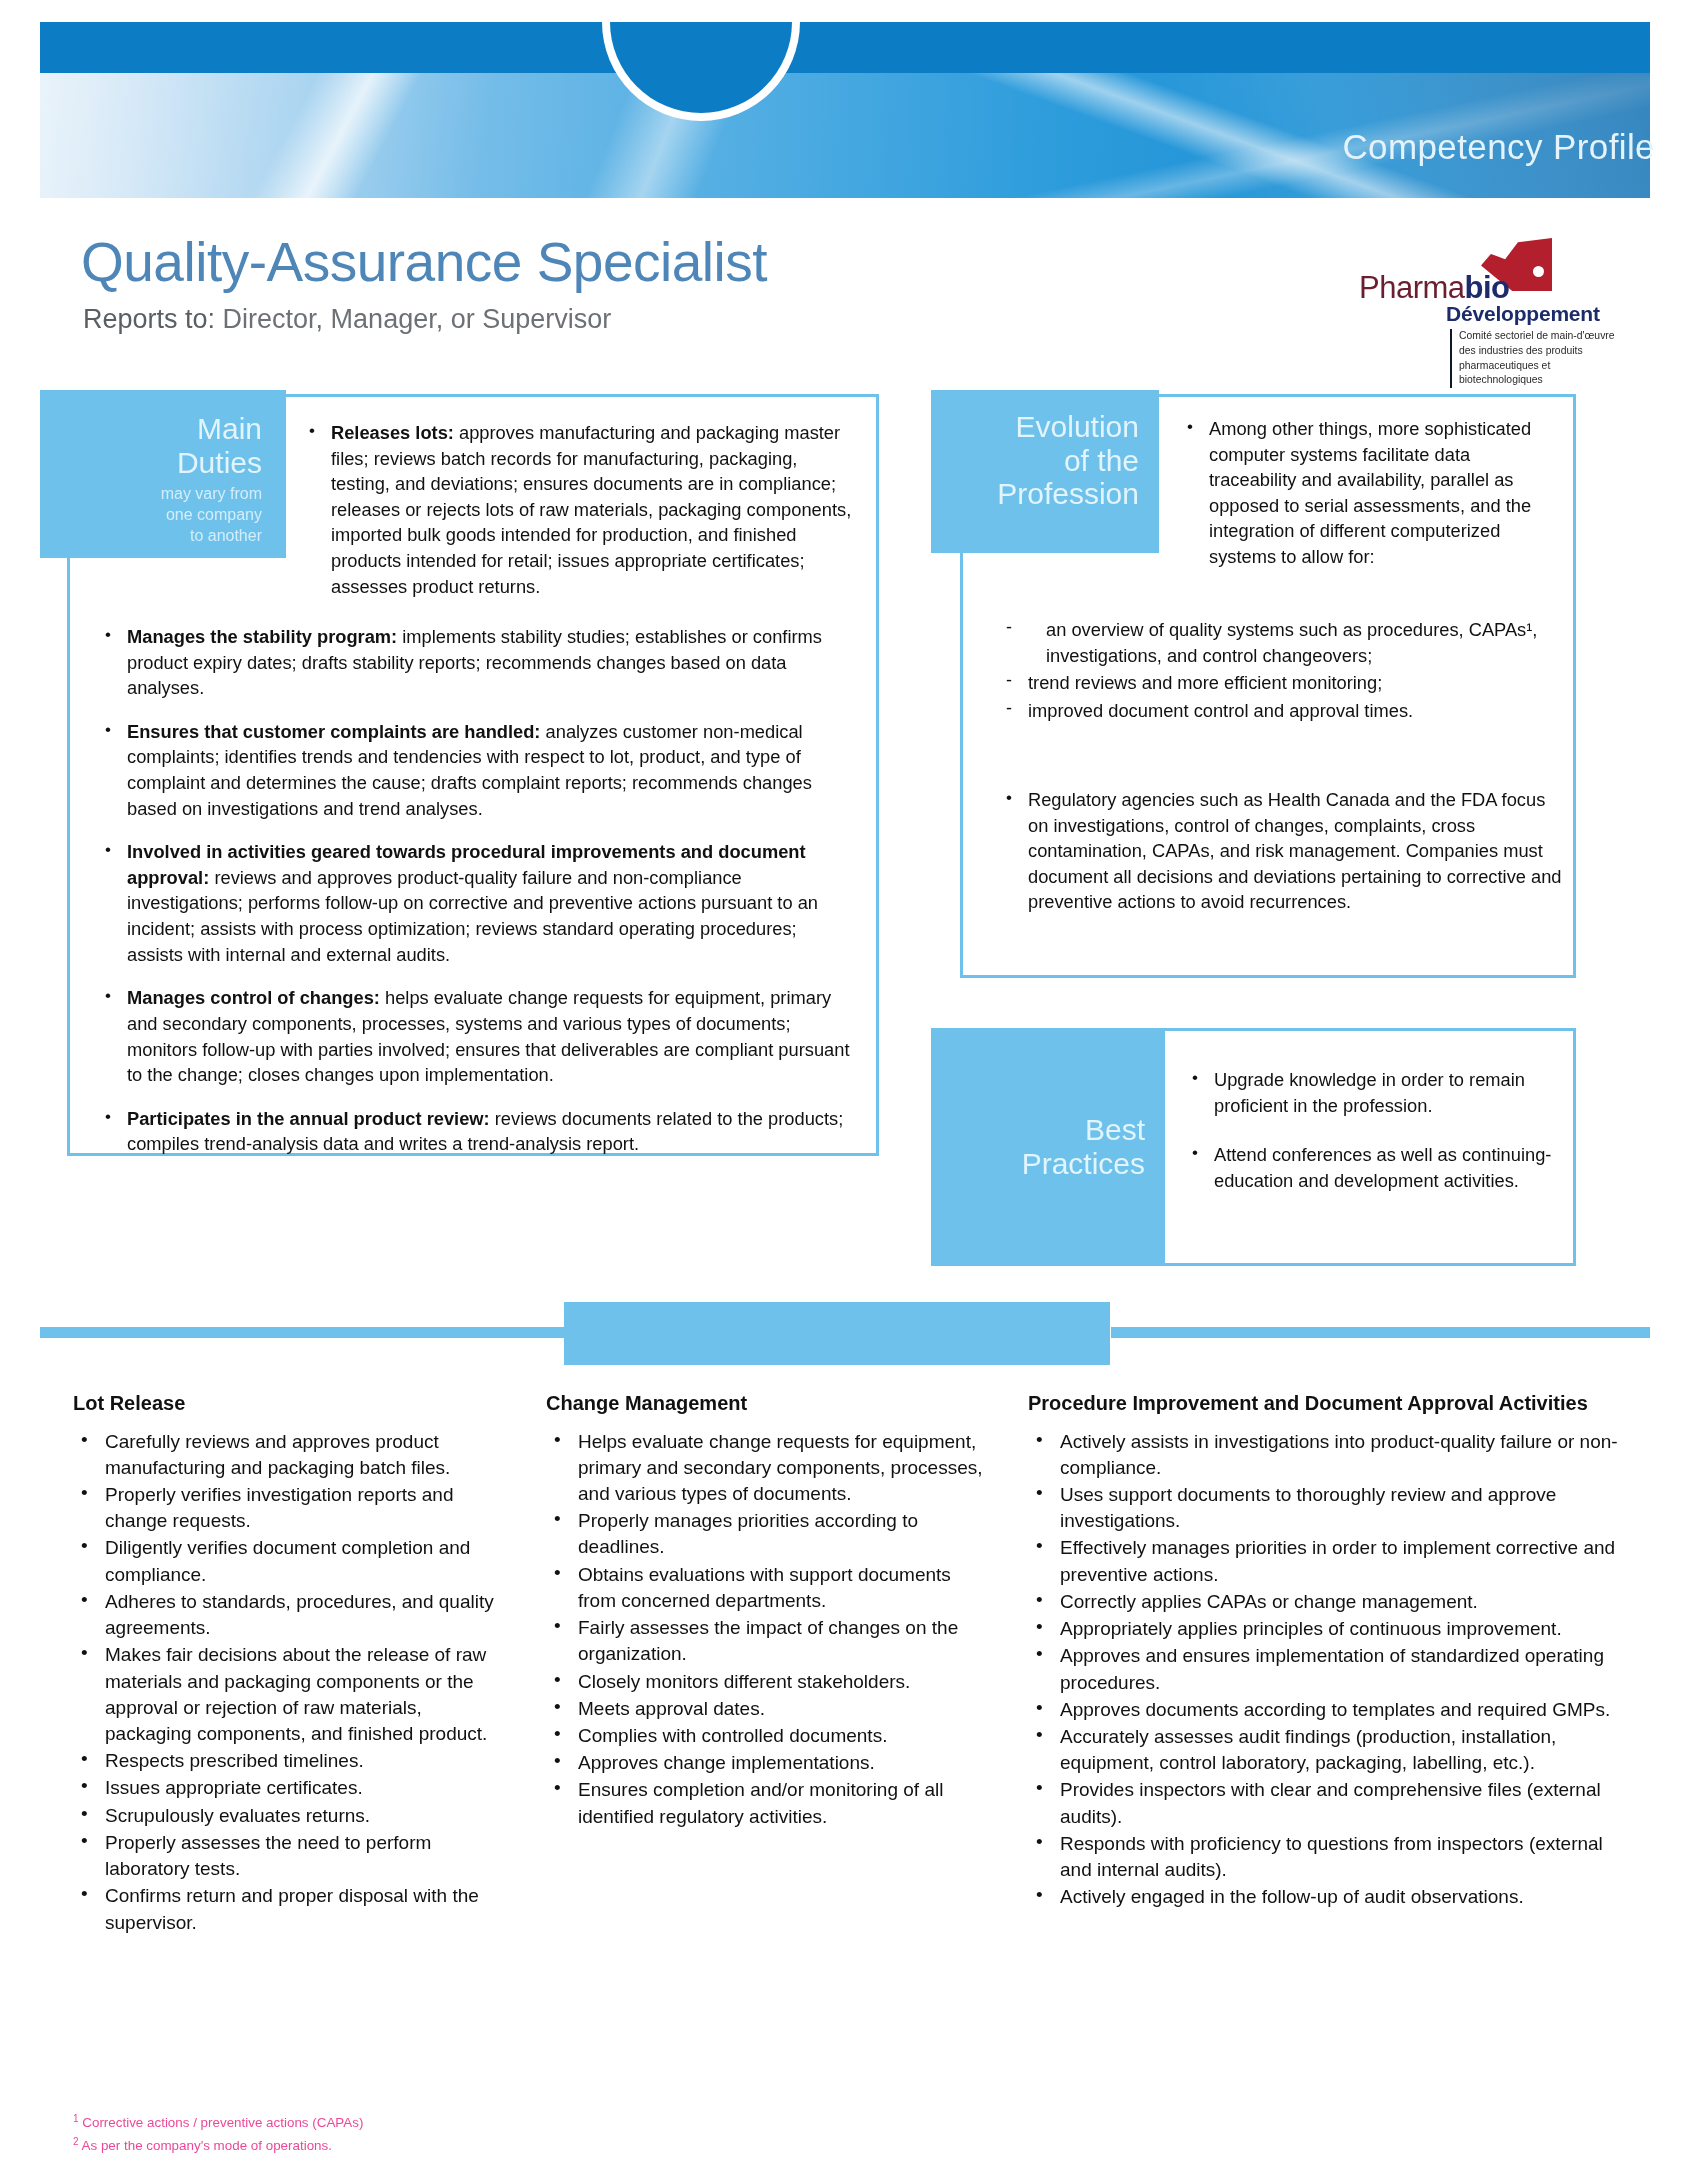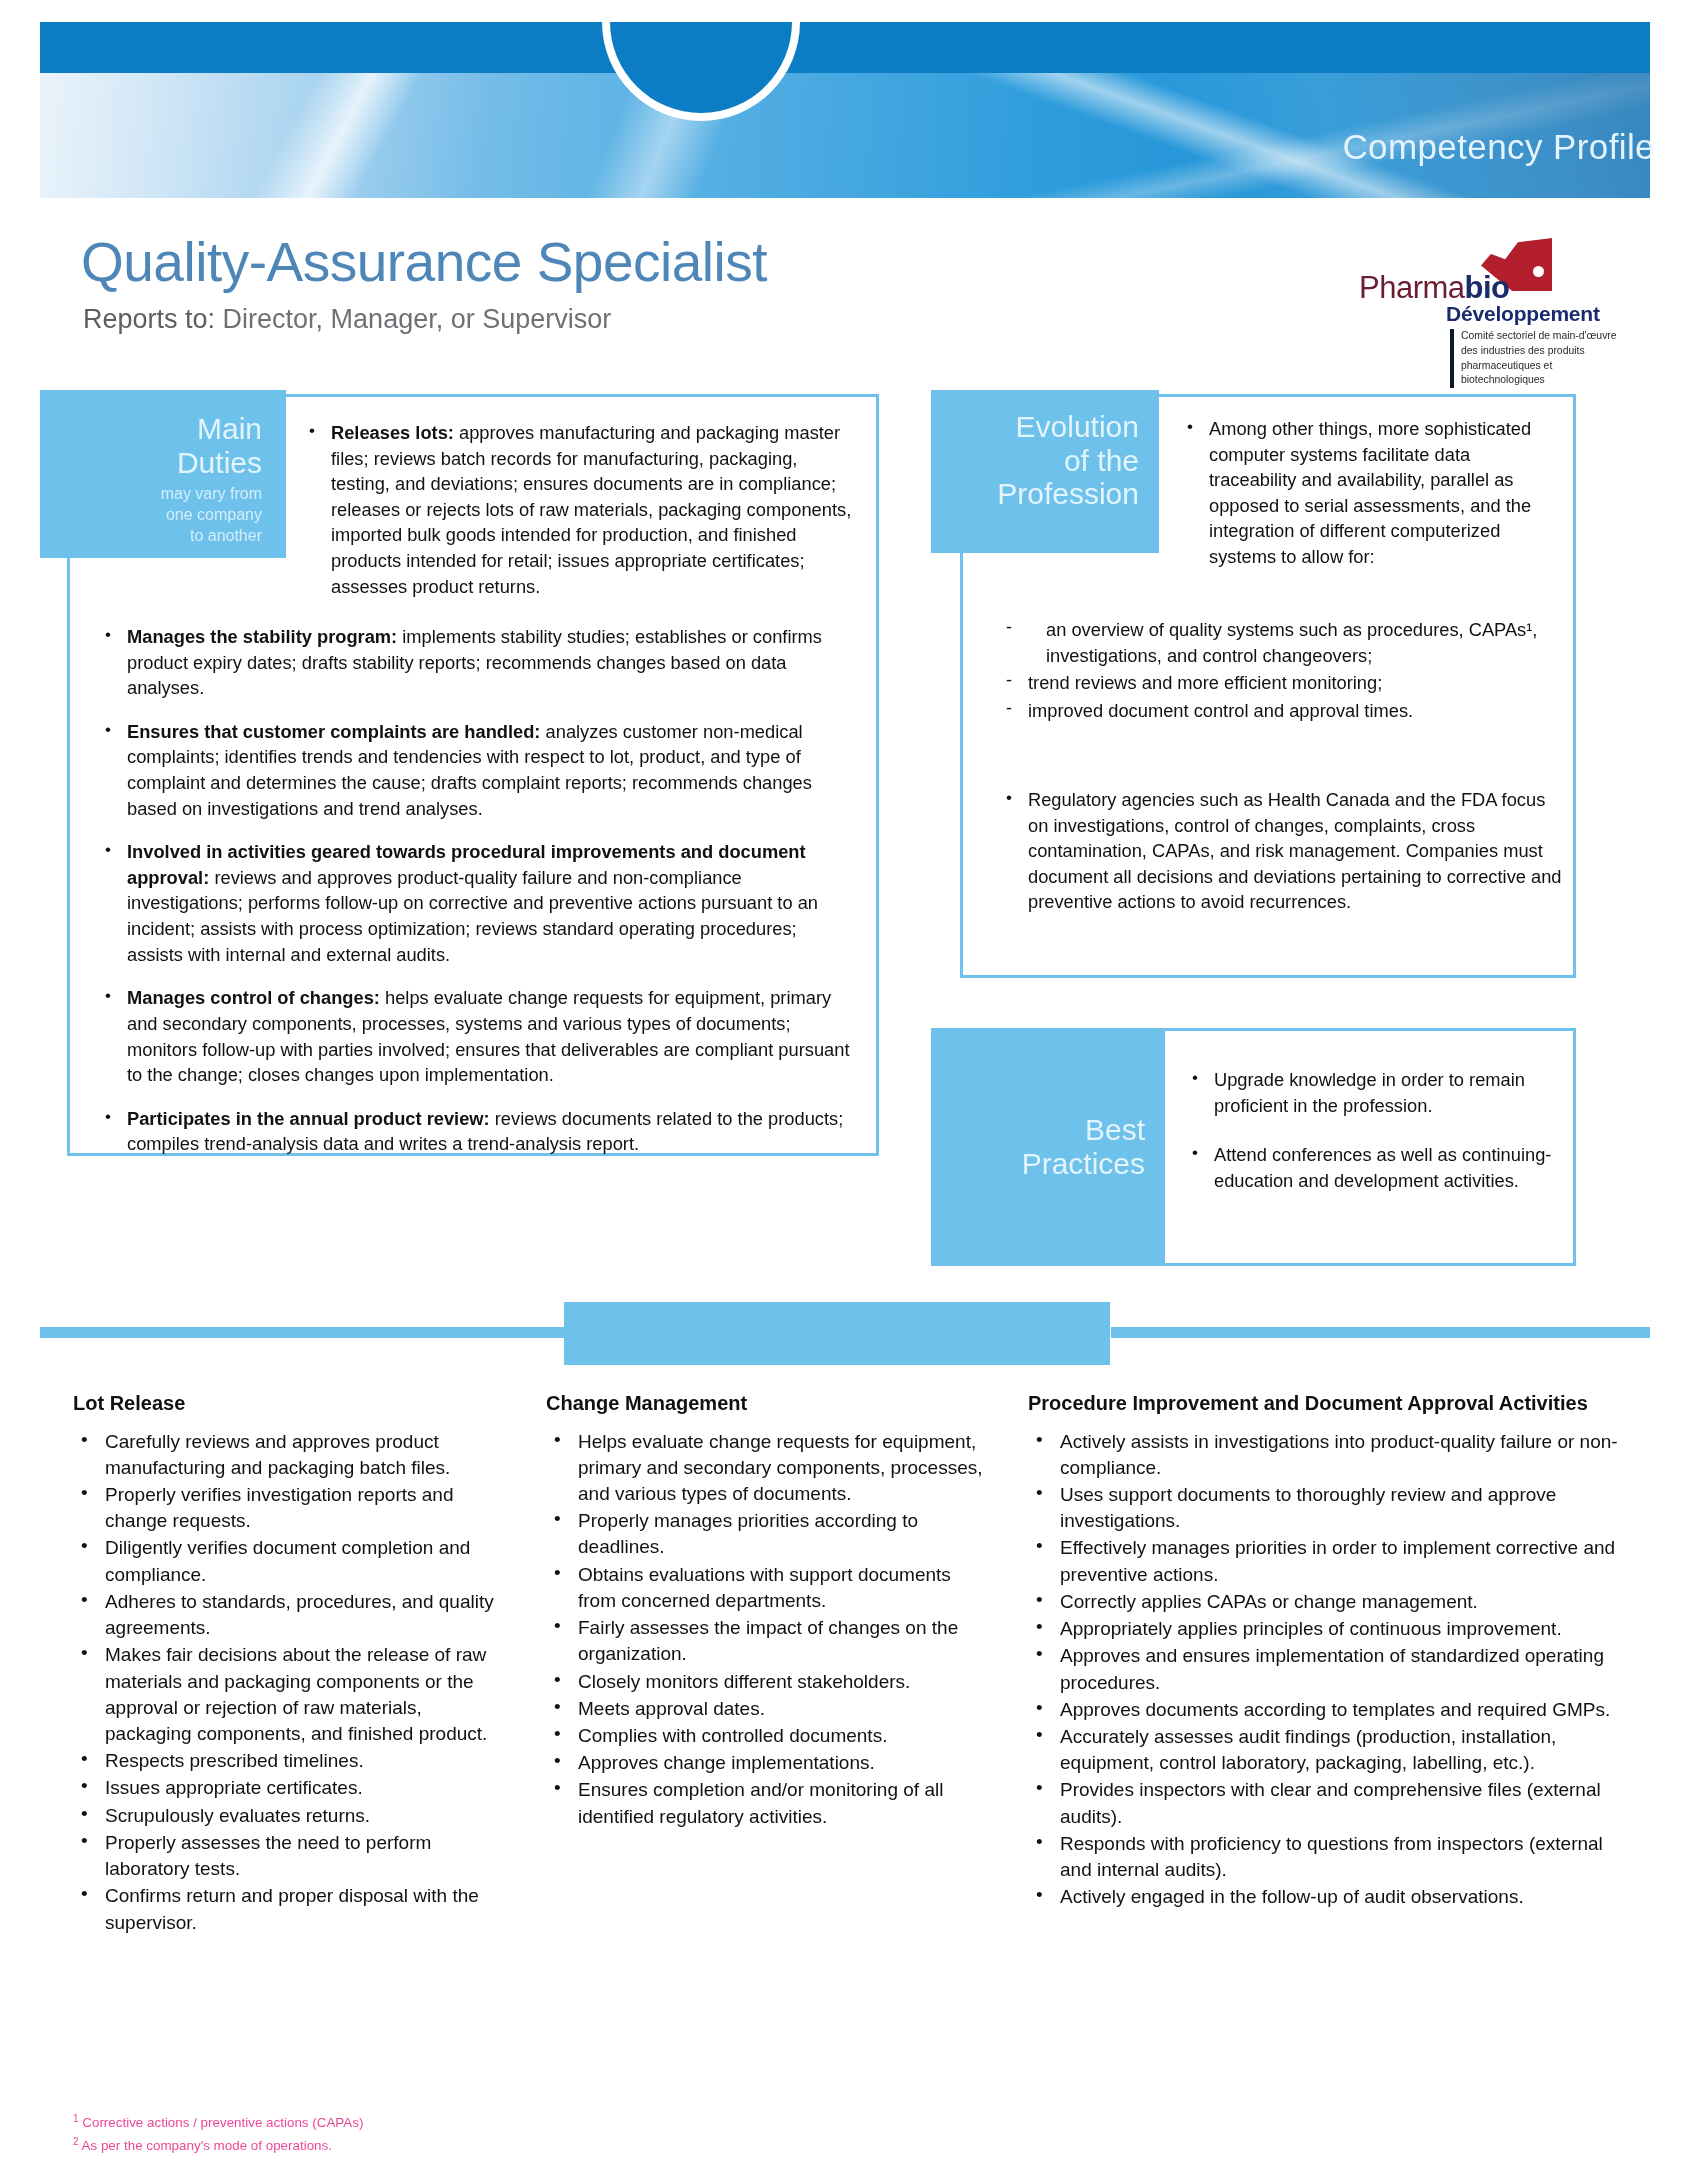--- a/index.html
+++ b/index.html
@@ -121,21 +121,21 @@
   .logo-pharma { color: #6B1E32; }
   .logo-bio { color: #1B2B6B; font-weight: bold; }
   .logo-dev {
     position: absolute; left: 87px; top: 64px;
     font-size: 21px; font-weight: bold; color: #1B2B6B;
     letter-spacing: -0.2px;
   }
   .logo-tag {
     position: absolute; left: 91px; top: 91px;
     font-size: 10.4px; color: #2a2a2a; line-height: 1.42;
-    border-left: 4px solid #0f172a; padding-left: 7px;
+    border-left: 2px solid #0f172a; padding-left: 7px;
   }
 
   
   .card {
     position: absolute;
     border: 3px solid #6EC1EA;
     background: #ffffff;
   }
   .tab-label {
     position: absolute;

